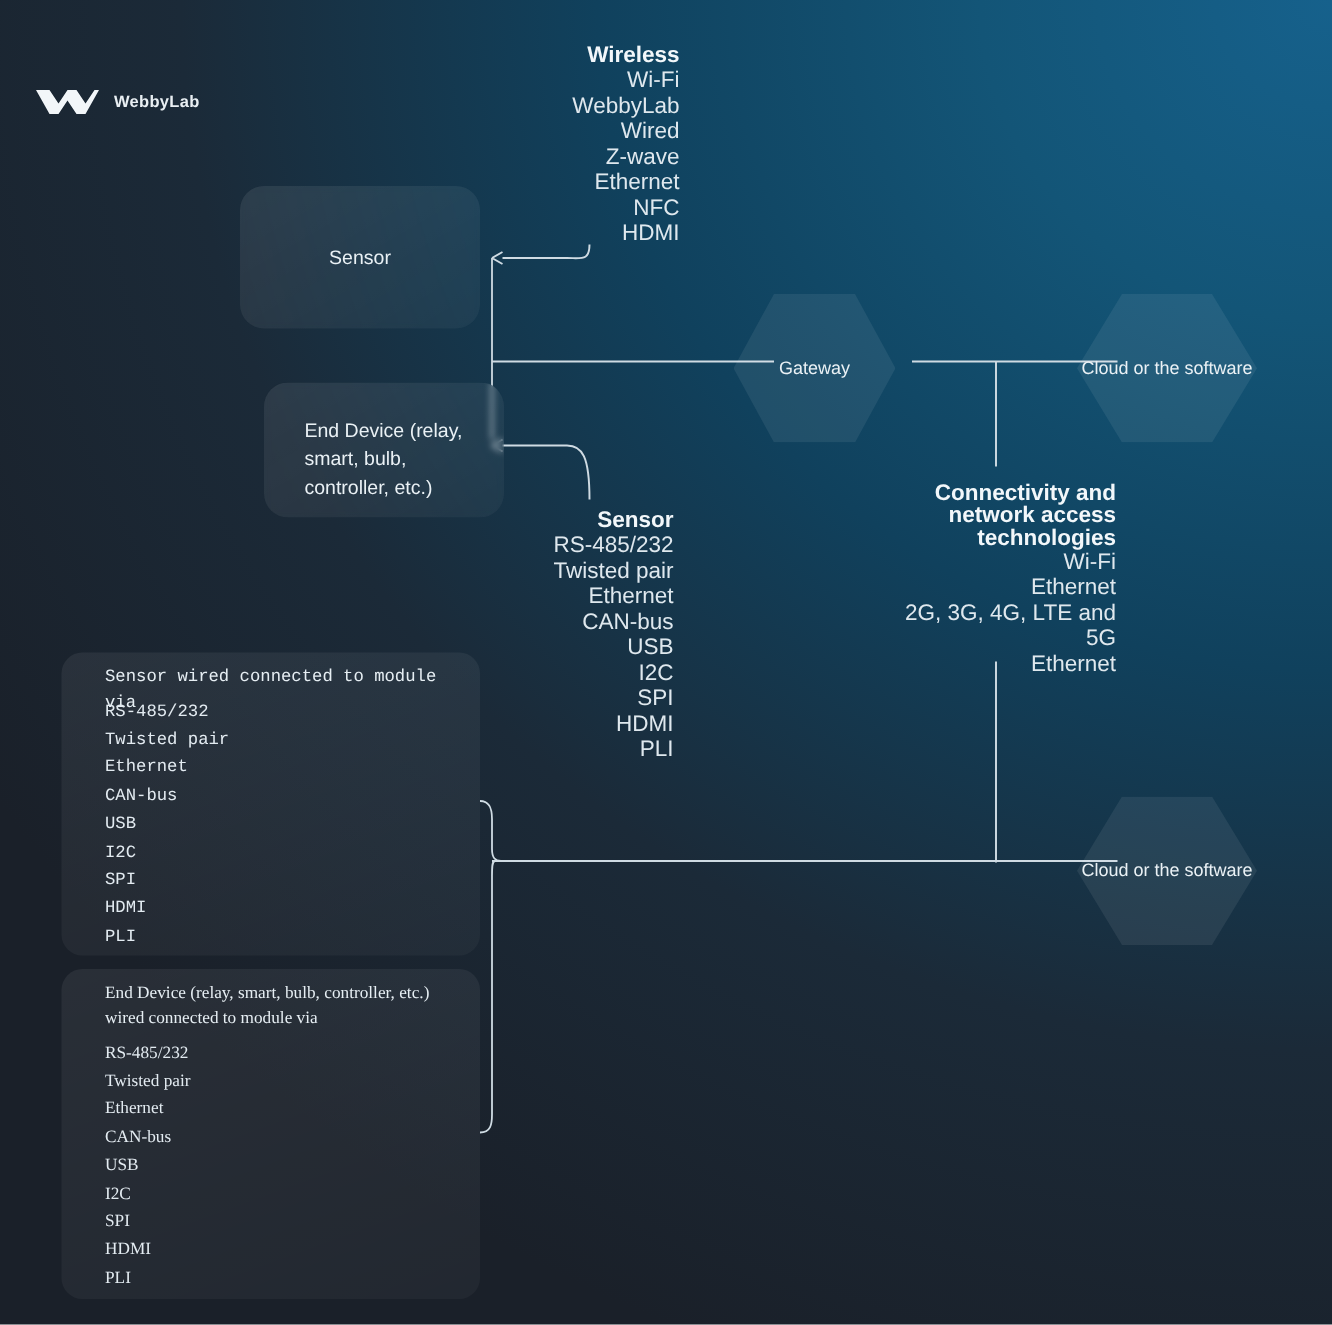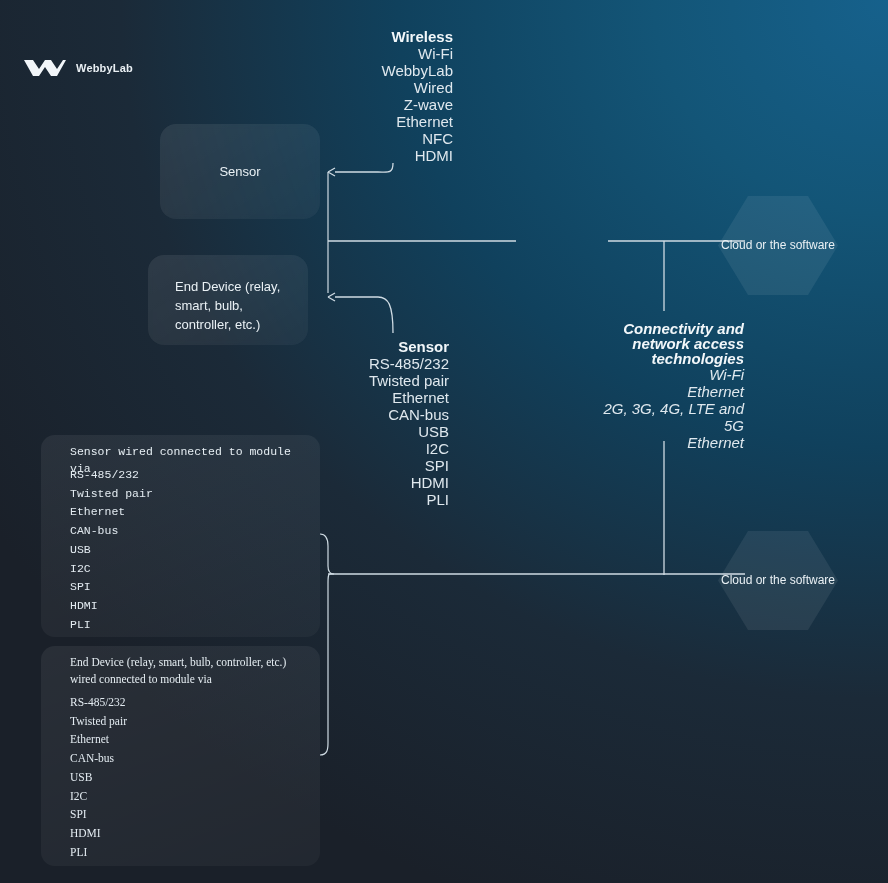--- a/index.html
+++ b/index.html
@@ -51,21 +51,21 @@
     position: absolute;
     left: 32px;
     font-size: 13px;
     line-height: 19px;
     color: #eaf1f5;
   }
 
   #card-sensor { left: 160px; top: 124px; width: 160px; height: 95px; }
   #card-sensor .card-label { top: 38px; left: 0; width: 160px; text-align: center; }
 
-  #card-enddevice { left: 148px; top: 255px; width: 160px; height: 90px; padding-left: 24px; }
+  #card-enddevice { left: 176px; top: 255px; width: 160px; height: 90px; padding-left: 24px; }
   #card-enddevice .card-label { top: 22px; left: 27px; width: 120px; }
 
   
   .hex {
     position: absolute;
     display: flex;
     align-items: center;
     justify-content: center;
     text-align: center;
     font-size: 12px;
@@ -88,21 +88,21 @@
   }
   .text-group .tg-title {
     font-weight: 700;
     color: #f2f7fa;
     display: block;
   }
   .text-group .tg-item { display: block; }
 
   #group-wireless { left: 333px; top: 28px; width: 120px; }
   #group-wired    { left: 329px; top: 338px; width: 120px; }
-  #group-conn     { left: 584px; top: 321px; width: 160px; font-style: italic; }
+  #group-conn     { left: 584px; top: 321px; width: 160px; }
   #group-conn .tg-title { line-height: 15px; }
 
   
   .panel {
     position: absolute;
     border-radius: 14px;
     background: linear-gradient(160deg, rgba(255,255,255,.068), rgba(255,255,255,.035));
   }
   #panel-sensor-wired { left: 41px; top: 435px; width: 279px; height: 202px; font-family: Liberation Mono, monospace; }
   #panel-end-wired    { left: 41px; top: 646px; width: 279px; height: 220px; font-family: Liberation Serif, serif; }
@@ -173,20 +173,23 @@
   </svg>
 
   <div class="card" id="card-sensor">
     <div class="card-label">Sensor</div>
   </div>
 
   <div class="card" id="card-enddevice">
     <div class="card-label">End Device (relay, smart, bulb, controller, etc.)</div>
   </div>
 
+  <div class="hex" id="hex-gateway">
+    <span>Gateway</span>
+  </div>
   <div class="hex" id="hex-cloud-top">
     <span>Cloud or the software</span>
   </div>
   <div class="hex" id="hex-cloud-bottom">
     <span>Cloud or the software</span>
   </div>
 
   <div class="text-group" id="group-wireless">
     <span class="tg-title">Wireless</span>
     <div>

